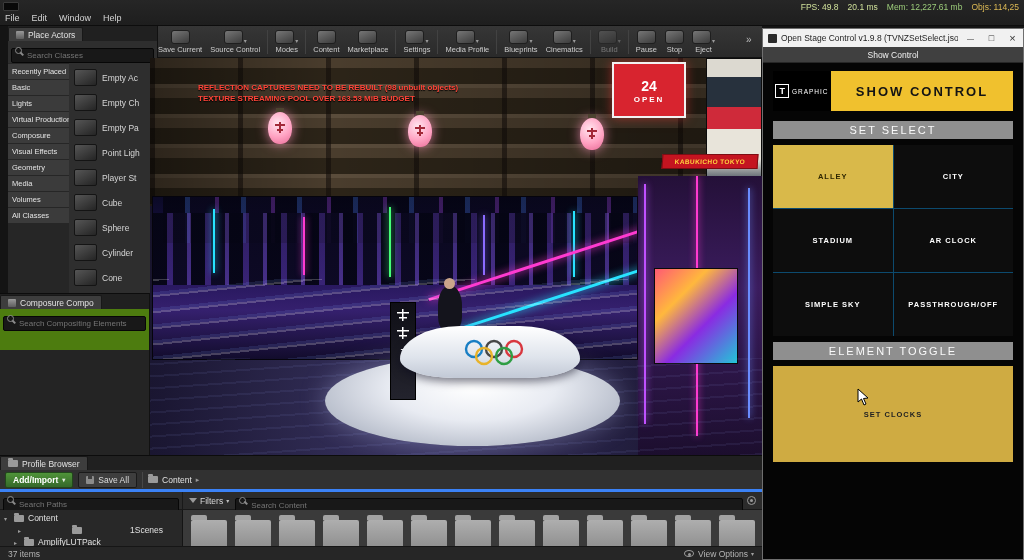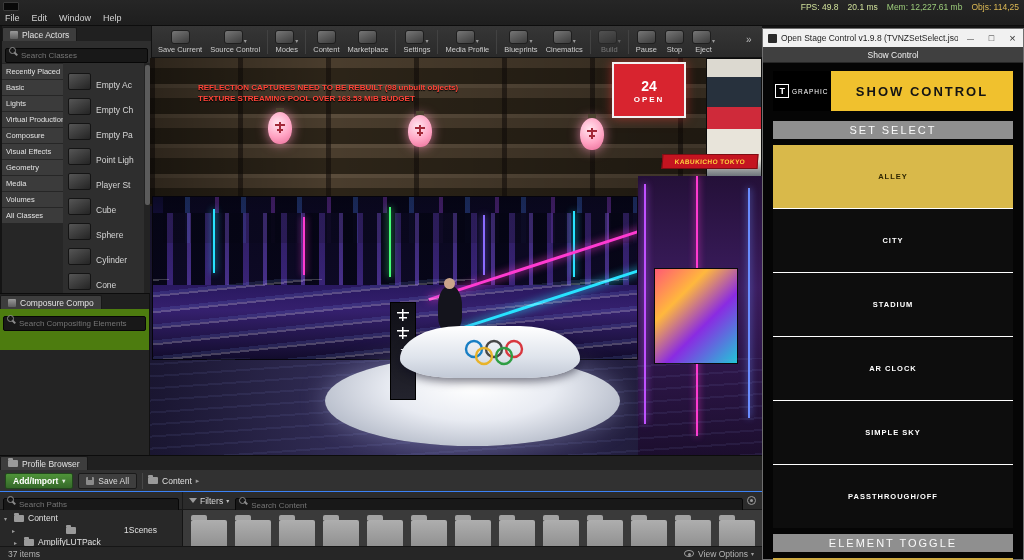--- a/index.html
+++ b/index.html
@@ -30,26 +30,26 @@
   
   .panel-tab-row{height:15px;background:#202020;display:flex;align-items:flex-end;}
   .panel-tab{height:14px;background:#3d3d3d;border:1px solid #181818;border-bottom:none;border-radius:2px 2px 0 0;display:flex;align-items:center;gap:4px;padding:0 7px;font-size:8.5px;color:#e2e2e2;white-space:nowrap;}
   .tab-ico{width:8px;height:8px;background:linear-gradient(#9a9a9a,#5e5e5e);border-radius:1px;}
   .search-wrap{position:relative;margin:3px;height:15px;}
   .search-input{width:100%;height:15px;background:#181818;border:1px solid #070707;border-radius:2px;color:#9a9a9a;font-size:8px;padding:0 4px 0 15px;outline:none;font-family:"Liberation Sans",sans-serif;}
   .mag{position:absolute;left:4px;top:3px;width:7px;height:7px;border:1px solid #8a8a8a;border-radius:50%;}
   .mag::after{content:"";position:absolute;width:4px;height:1.5px;background:#8a8a8a;transform:rotate(45deg);right:-3px;bottom:-1px;}
 
   
-  .place-actors{position:absolute;left:2px;top:26px;width:150px;height:267px;background:#2e2e2e;border-right:1px solid #111;}
+  .place-actors{position:absolute;left:8px;top:26px;width:150px;height:267px;background:#2e2e2e;border-right:1px solid #111;}
   .pa-body{position:absolute;left:0;right:0;top:37px;bottom:0;display:flex;overflow:hidden;}
   .pa-cats{width:61px;background:#262626;padding-top:1px;}
   .pa-cat{height:15px;line-height:15px;background:#3b3b3b;margin-bottom:1px;padding-left:4px;font-size:7.5px;color:#e3e3e3;white-space:nowrap;overflow:hidden;}
   .pa-list{flex:1;padding:2px 0 0 5px;}
-  .pa-item{display:flex;align-items:flex-end;gap:5px;height:25px;}
+  .pa-item{display:flex;align-items:center;gap:5px;height:25px;}
   .actor-ico{width:23px;height:17px;background:linear-gradient(150deg,#565656,#242424);border:1px solid #141414;border-radius:2px;flex:none;}
   .pa-label{font-size:8.5px;color:#d6d6d6;white-space:nowrap;overflow:hidden;}
   .pa-scroll{width:7px;background:#232323;position:relative;flex:none;}
   .pa-thumb{position:absolute;top:2px;left:1px;width:5px;height:140px;background:#5b5b5b;border-radius:2px;}
 
   
   .composure{position:absolute;left:0;top:293px;width:150px;height:162px;background:#4d7c0f;border-right:1px solid #111;border-top:1px solid #0c0c0c;}
   .comp-row{display:flex;align-items:center;gap:3px;padding:2px 4px;font-size:8.5px;color:#ddd;}
   .exp-caret{font-size:7px;color:#bbb;}
   .exp-caret::before{content:"▾";}
@@ -109,21 +109,21 @@
   .vp-desk{position:absolute;left:250px;top:268px;width:180px;height:52px;
     background:linear-gradient(#ffffff,#dfe4ec 60%,#c2c9d6);border-radius:50% 50% 45% 45%/95% 95% 55% 55%;
     box-shadow:0 4px 8px rgba(10,10,30,.5);}
   .vp-rings{position:absolute;left:312px;top:281px;}
   .vp-warnings{position:absolute;left:12px;top:24px;}
   .vp-warn-line{font-size:8px;font-weight:bold;color:#ff4438;line-height:11px;text-shadow:0 1px 1px #000;white-space:nowrap;margin-left:36px;}
 
   
   .content-browser{position:absolute;left:0;top:455px;width:762px;height:105px;background:#2e2e2e;border-top:1px solid #0c0c0c;}
   .cb-tabrow{height:14px;background:#202020;display:flex;align-items:flex-end;}
-  .cb-toolbar{height:22px;display:flex;align-items:center;gap:5px;padding:8px 5px;background:#313131;border-bottom:1px solid #3b82f6;}
+  .cb-toolbar{height:22px;display:flex;align-items:center;gap:5px;padding:8px 5px;background:#313131;border-bottom:3px solid #3b82f6;}
   .btn-add{background:linear-gradient(#4f9439,#35682a);border:1px solid #21481b;color:#fff;font-size:8.5px;font-weight:bold;
     border-radius:2px;padding:2px 7px;display:flex;align-items:center;gap:4px;}
   .cdown::after{content:"▾";font-size:6px;opacity:.85;}
   .btn-saveall{background:#3e3e3e;border:1px solid #1a1a1a;color:#ddd;font-size:8.5px;border-radius:2px;padding:2px 7px;display:flex;align-items:center;gap:4px;}
   .disk{width:8px;height:8px;background:#8b8b8b;border-radius:1px;position:relative;}
   .disk::after{content:"";position:absolute;left:2px;top:0;width:4px;height:3px;background:#3e3e3e;}
   .vsep{width:1px;height:16px;background:#1b1b1b;border-right:1px solid #474747;}
   .crumb{display:flex;align-items:center;gap:4px;font-size:8.5px;color:#e0e0e0;}
   .crumb-caret{font-size:7px;color:#9a9a9a;}
   .folder-ico{width:10px;height:7px;background:#9a9a9a;border-radius:1px;position:relative;flex:none;display:inline-block;}
@@ -158,21 +158,21 @@
   .wc-max::before{content:"□";}
   .wc-close::before{content:"×";font-size:11px;}
   .sw-tabbar{height:16px;background:#404040;border-bottom:1px solid #272727;display:flex;align-items:center;justify-content:center;font-size:8.5px;color:#f0f0f0;}
   .sw-content{position:absolute;left:0;right:0;top:34px;bottom:0;background:#050505;padding:8px 10px;}
   .sw-brandrow{display:flex;height:40px;margin-bottom:10px;}
   .sw-logo{width:58px;background:#000;display:flex;align-items:center;justify-content:center;gap:3px;color:#fff;}
   .sw-logo-t{border:1px solid #fff;font-size:9px;font-weight:bold;padding:1px 3px;}
   .sw-logo-g{font-size:6.5px;letter-spacing:1px;}
   .sw-banner{flex:1;background:#f0c12e;color:#141414;font-weight:bold;font-size:13px;letter-spacing:2px;display:flex;align-items:center;justify-content:center;}
   .sw-section-h{height:18px;background:#8f8f8f;color:#fafafa;font-size:11px;letter-spacing:2px;display:flex;align-items:center;justify-content:center;margin:6px 0;}
-  .sw-grid{display:grid;grid-template-columns:repeat(1,1fr);gap:1px;background:#ffffff;}
+  .sw-grid{display:grid;grid-template-columns:repeat(2,1fr);gap:1px;background:#0c4a6e;}
   .sw-cell{height:63px;background:#0d0d0d;color:#fff;font-size:7.5px;font-weight:bold;letter-spacing:1px;
     display:flex;align-items:center;justify-content:center;text-align:center;padding:2px;}
   .sw-cell.active{background:#d9b94a;color:#2e2600;}
   .et-area{position:relative;margin-top:4px;}
   .sw-bigbtn{height:96px;background:#cfab42;color:#222;font-size:7.5px;font-weight:bold;letter-spacing:1px;
     display:flex;align-items:center;justify-content:center;}
   .cursor{position:absolute;left:84px;top:22px;z-index:5;}
 </style>
 </head>
 <body>
@@ -475,21 +475,21 @@
       </div>
       <span class="gear"></span>
     </div>
     <div class="cb-body">
       <div class="cb-tree">
           <div class="tree-row" style="padding-left: 4px;">
             <span class="tree-caret">▾</span>
             <span class="folder-ico"></span>
             <span class="tree-label">Content</span>
           </div>
-          <div class="tree-row" style="padding-left: 12px; gap: 48px;">
+          <div class="tree-row" style="padding-left: 18px; gap: 48px;">
             <span class="tree-caret">▸</span>
             <span class="folder-ico"></span>
             <span class="tree-label">1Scenes</span>
           </div>
           <div class="tree-row" style="padding-left: 14px;">
             <span class="tree-caret">▸</span>
             <span class="folder-ico"></span>
             <span class="tree-label">AmplifyLUTPack</span>
           </div>
         </div>

